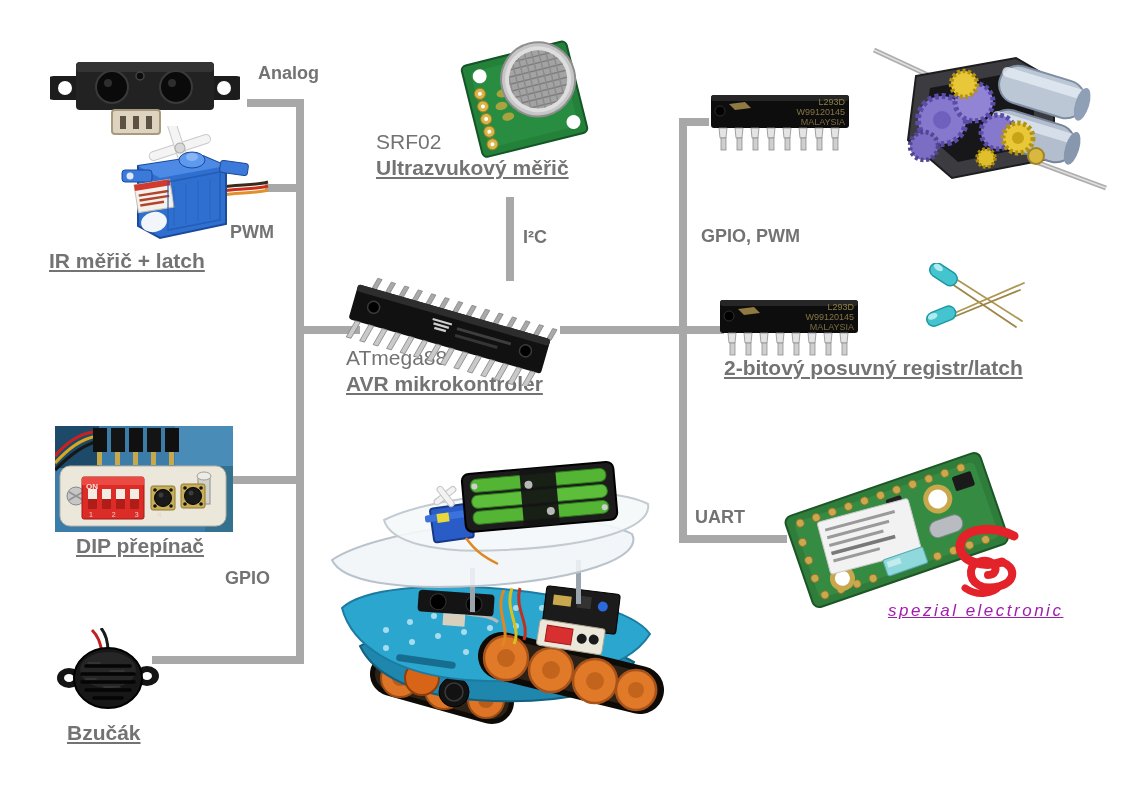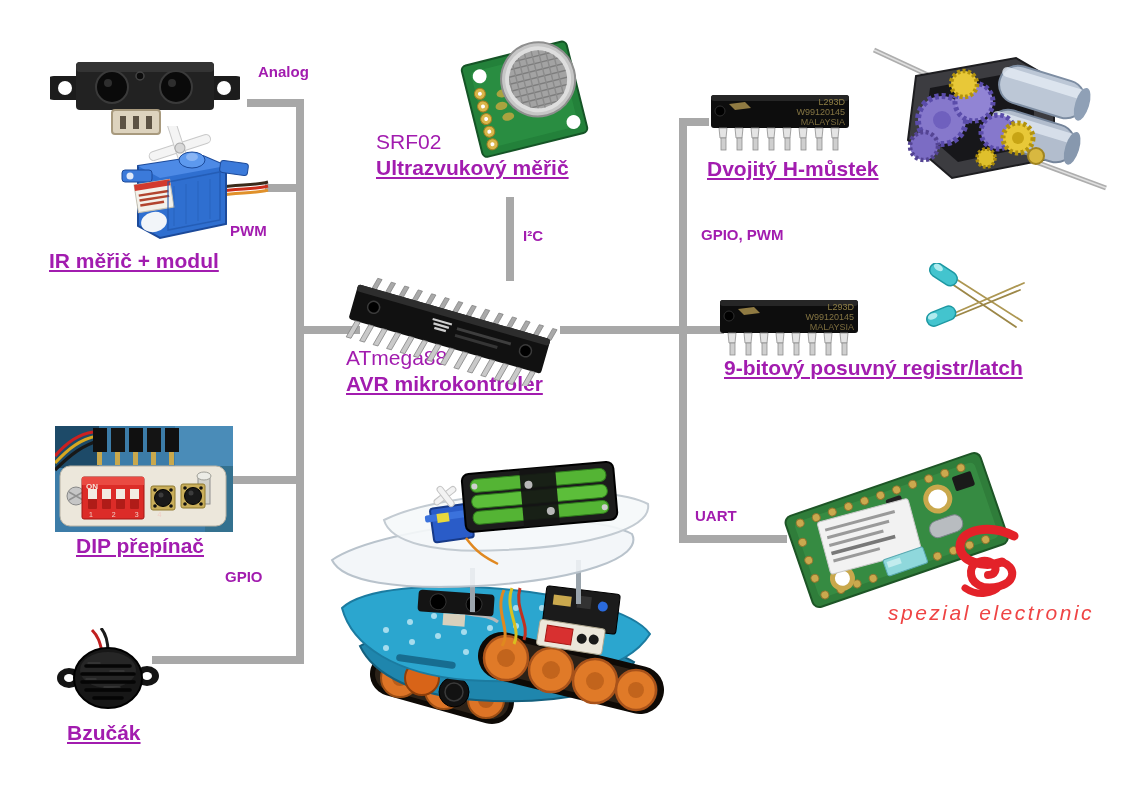--- a/index.html
+++ b/index.html
@@ -1,23 +1,23 @@
 <!DOCTYPE html>
 <html><head>
 <meta charset="utf-8">
 <style>
   html,body{margin:0;padding:0;background:#fff;}
   #canvas{position:relative;width:1123px;height:794px;background:#ffffff;overflow:hidden;
           font-family:"Liberation Sans",sans-serif;}
   .line{position:absolute;background:#a8a8a8;}
   .img{position:absolute;}
-  .clabel{position:absolute;color:#a21caf;font-size:21px;line-height:26px;white-space:nowrap;}
+  .clabel{position:absolute;color:#737373;font-size:21px;line-height:26px;white-space:nowrap;}
   .clabel .l2{font-weight:bold;text-decoration:underline;}
-  .proto{position:absolute;color:#a21caf;font-weight:bold;font-size:15px;white-space:nowrap;}
-  .brandtext{position:absolute;color:#ef4444;font-style:italic;font-size:21px;letter-spacing:2.5px;white-space:nowrap;}
+  .proto{position:absolute;color:#737373;font-weight:bold;font-size:18px;white-space:nowrap;}
+  .brandtext{position:absolute;color:#a21caf;font-style:italic;font-size:17px;letter-spacing:2.5px;white-space:nowrap;text-decoration:underline;}
   svg{display:block;}
 </style>
 </head>
 <body>
 
 <div id="canvas">
 
   <div class="line" style="left:296px;top:99px;width:8px;height:565px"></div>
   <div class="line" style="left:247px;top:99px;width:49px;height:8px"></div>
   <div class="line" style="left:265px;top:184px;width:31px;height:8px"></div>
@@ -31,35 +31,34 @@
   <div class="line" style="left:506px;top:197px;width:8px;height:84px"></div>
 
   <div class="proto" style="left:258px;top:63px">Analog</div>
   <div class="proto" style="left:230px;top:222px">PWM</div>
   <div class="proto" style="left:523px;top:227px">I²C</div>
   <div class="proto" style="left:225px;top:568px">GPIO</div>
   <div class="proto" style="left:701px;top:226px">GPIO, PWM</div>
   <div class="proto" style="left:695px;top:507px">UART</div>
 
   <div class="clabel" style="left:49px;top:248px">
-    <div class="l2">IR měřič + modul</div>
+    <div class="l2">IR měřič + latch</div>
   </div>
   <div class="clabel" style="left:376px;top:129px">
     <div class="l1">SRF02</div>
     <div class="l2">Ultrazvukový měřič</div>
   </div>
   <div class="clabel" style="left:346px;top:345px">
     <div class="l1">ATmega88</div>
     <div class="l2">AVR mikrokontrolér</div>
   </div>
   <div class="clabel" style="left:707px;top:156px">
-    <div class="l2">Dvojitý H-můstek</div>
   </div>
   <div class="clabel" style="left:724px;top:355px">
-    <div class="l2">9-bitový posuvný registr/latch</div>
+    <div class="l2">2-bitový posuvný registr/latch</div>
   </div>
   <div class="clabel" style="left:76px;top:533px">
     <div class="l2">DIP přepínač</div>
   </div>
   <div class="clabel" style="left:67px;top:720px">
     <div class="l2">Bzučák</div>
   </div>
 
   <div class="img" style="left:50px;top:54px">
     <svg width="190" height="84" viewBox="0 0 190 84">

